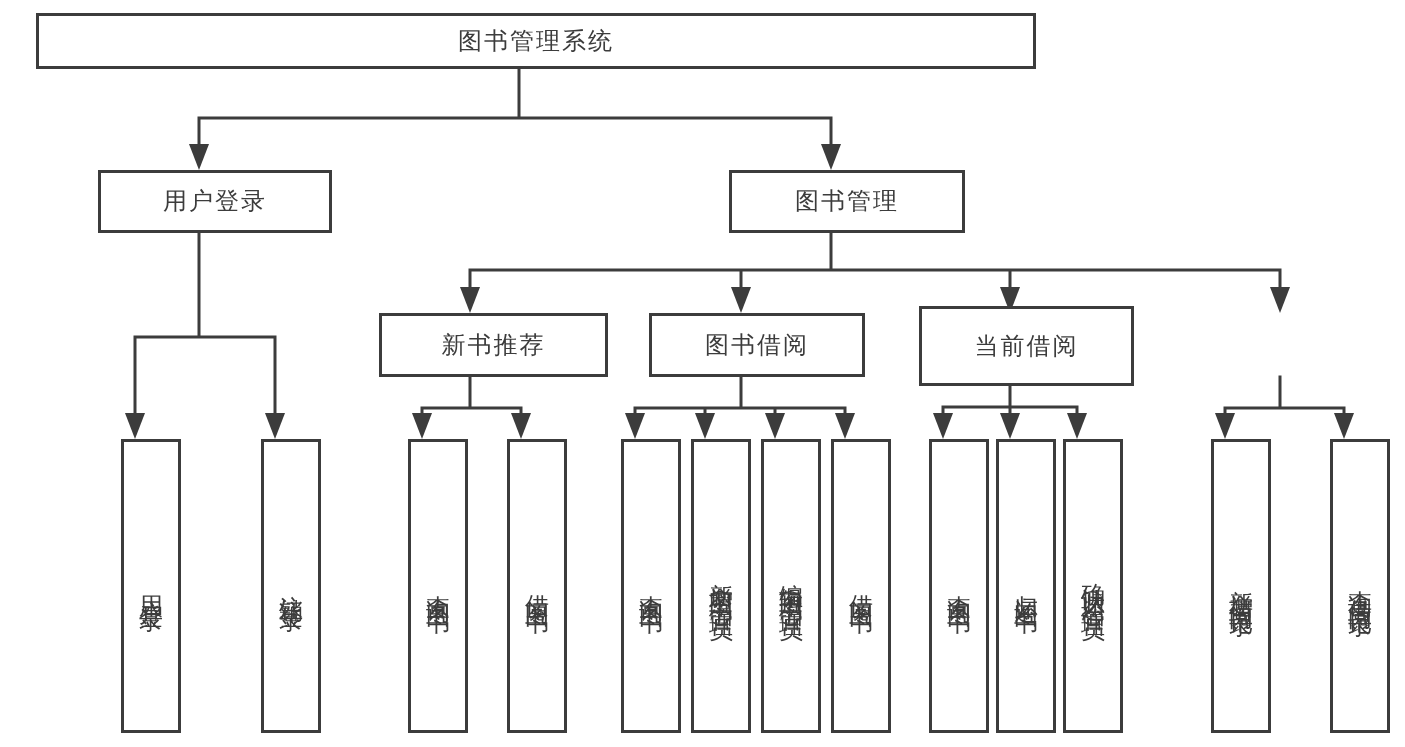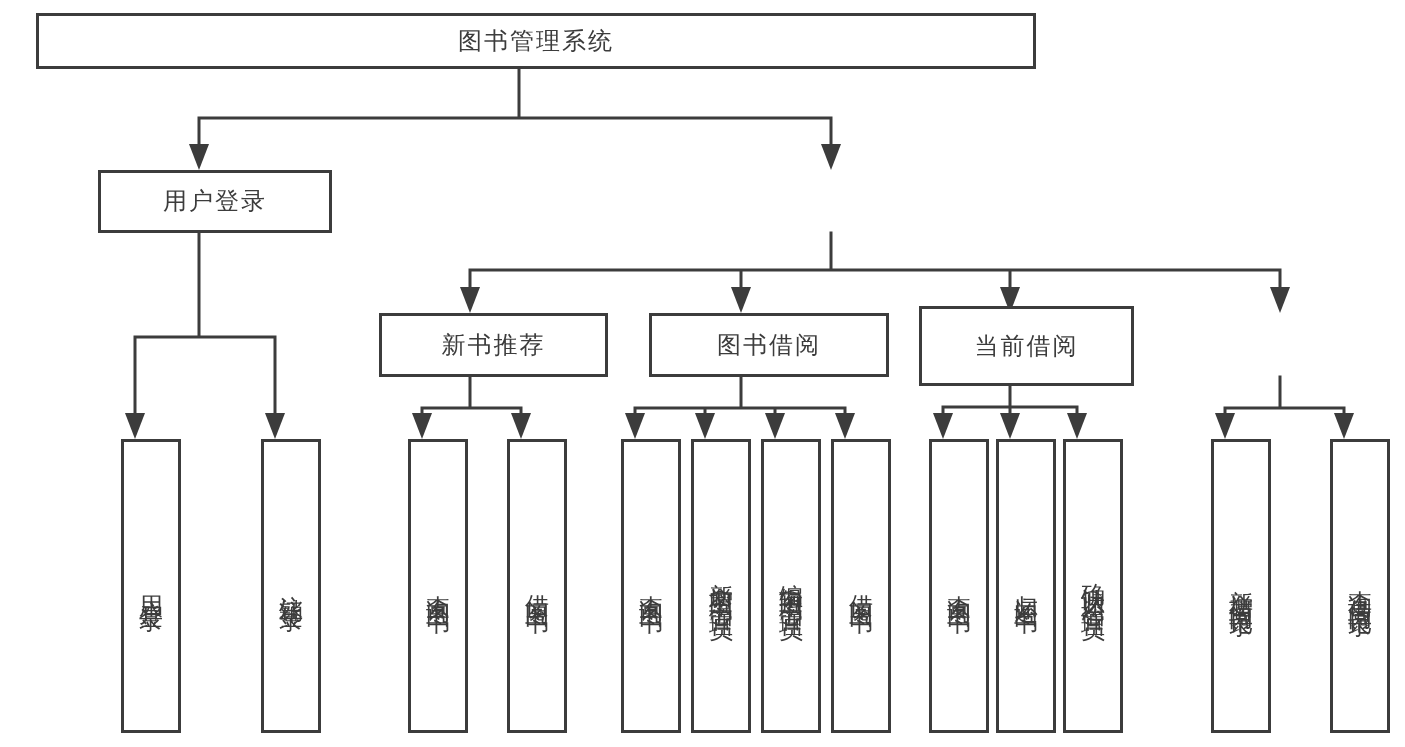--- a/index.html
+++ b/index.html
@@ -62,25 +62,28 @@
       <polygon points="1334,413 1354,413 1344,439" fill="#3c3c3c"></polygon>
     </svg>
 
   <div class="node h" style="left:20px;top:13px;width:1000px;height:56px">
     <span class="lbl">图书管理系统</span>
   </div>
 
   <div class="node h" style="left:82px;top:170px;width:234px;height:63px">
     <span class="lbl">用户登录</span>
   </div>
+  <div class="node h" style="left:713px;top:170px;width:236px;height:63px">
+    <span class="lbl">图书管理</span>
+  </div>
 
   <div class="node h" style="left:363px;top:313px;width:229px;height:64px">
     <span class="lbl">新书推荐</span>
   </div>
-  <div class="node h" style="left:633px;top:313px;width:240px;height:64px">
+  <div class="node h" style="left:633px;top:313px;width:216px;height:64px">
     <span class="lbl">图书借阅</span>
   </div>
   <div class="node h" style="left:903px;top:306px;width:215px;height:80px">
     <span class="lbl">当前借阅</span>
   </div>
 
   <div class="node v" style="left:105px;top:439px;width:60px;height:294px">
     <span class="lbl">用户登录</span>
   </div>
   <div class="node v" style="left:245px;top:439px;width:60px;height:294px">

